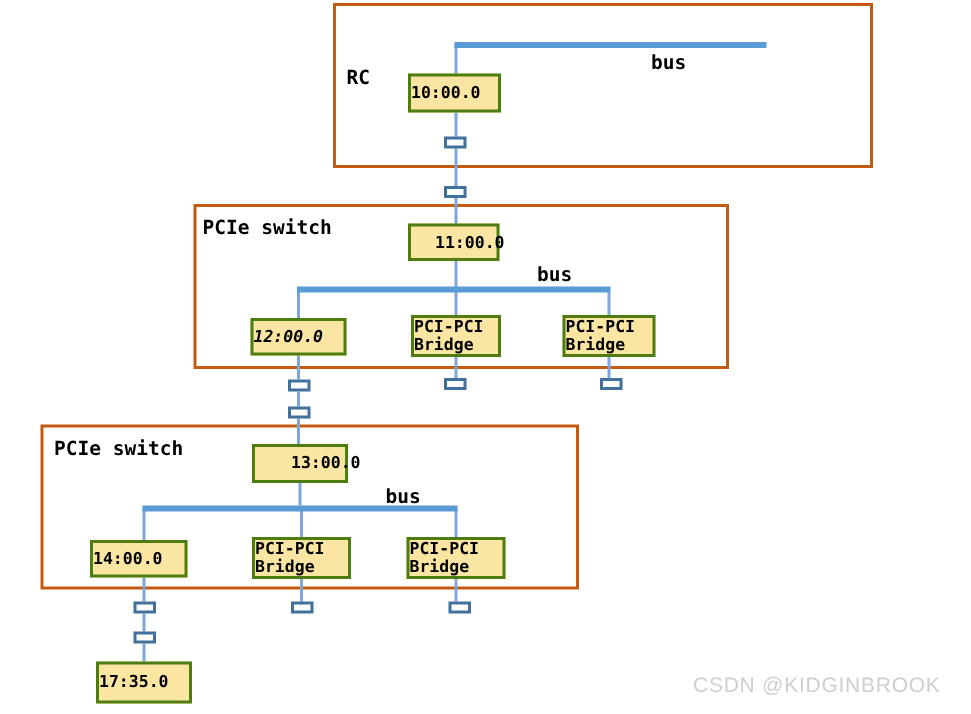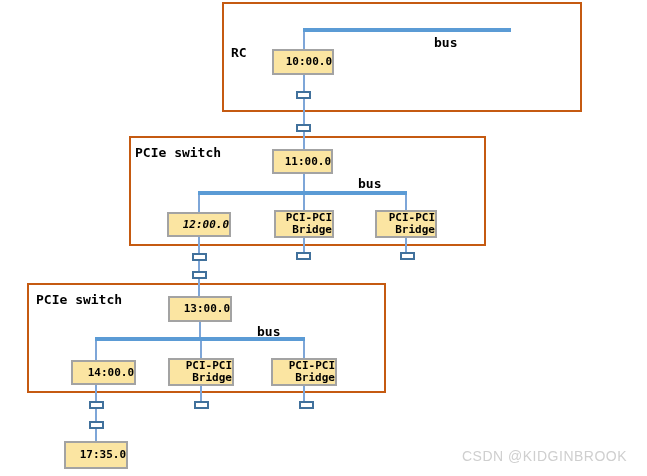--- a/index.html
+++ b/index.html
@@ -10,22 +10,22 @@
   }
   .container{
     position:absolute;border:2px solid #C55A11;background:transparent;
     box-sizing:border-box;
   }
   .container-label{
     position:absolute;font-weight:bold;font-size:13px;color:#000;
     white-space:nowrap;letter-spacing:0px;
   }
   .node{
-    position:absolute;background:#FBE5A2;border:2px solid #a3a3a3;
-    box-sizing:border-box;display:flex;align-items:flex-end;justify-content:center;
+    position:absolute;background:#FBE5A2;border:2px solid #4d7c0f;
+    box-sizing:border-box;display:flex;align-items:flex-start;justify-content:center;
     font-weight:bold;font-size:11px;color:#000;text-align:center;line-height:12px;
     flex-direction:column;
   }
   .bus{
     position:absolute;height:4px;background:#5B9BD5;
   }
   .bus-label{
     position:absolute;font-weight:bold;font-size:13px;color:#000;white-space:nowrap;
   }
   .vline{
@@ -88,43 +88,43 @@
   <div class="port" style="left:400px;top:252px;"></div>
   <div class="port" style="left:89px;top:401px;"></div>
   <div class="port" style="left:89px;top:421px;"></div>
   <div class="port" style="left:194px;top:401px;"></div>
   <div class="port" style="left:299px;top:401px;"></div>
 
   <div class="node" style="left:272px;top:49px;width:62px;height:26px;">
     <span>10:00.0</span>
   </div>
 
-  <div class="node" style="left:272px;top:149px;width:61px;height:25px;">
+  <div class="node" style="left:272px;top:149px;width:61px;height:25px;padding-left:16px;">
     <span>11:00.0</span>
   </div>
 
   <div class="node" style="left:167px;top:212px;width:64px;height:25px;font-style:italic;">
     <span>12:00.0</span>
   </div>
 
   <div class="node" style="left:274px;top:210px;width:60px;height:28px;">
     <span>PCI-PCI</span>
     <span>Bridge</span>
   </div>
 
   <div class="node" style="left:375px;top:210px;width:62px;height:28px;">
     <span>PCI-PCI</span>
     <span>Bridge</span>
   </div>
 
-  <div class="node" style="left:168px;top:296px;width:64px;height:26px;">
+  <div class="node" style="left:168px;top:296px;width:64px;height:26px;padding-left:24px;">
     <span>13:00.0</span>
   </div>
 
-  <div class="node" style="left:71px;top:360px;width:65px;height:25px;">
+  <div class="node" style="left:60px;top:360px;width:65px;height:25px;">
     <span>14:00.0</span>
   </div>
 
   <div class="node" style="left:168px;top:358px;width:66px;height:28px;">
     <span>PCI-PCI</span>
     <span>Bridge</span>
   </div>
 
   <div class="node" style="left:271px;top:358px;width:66px;height:28px;">
     <span>PCI-PCI</span>

